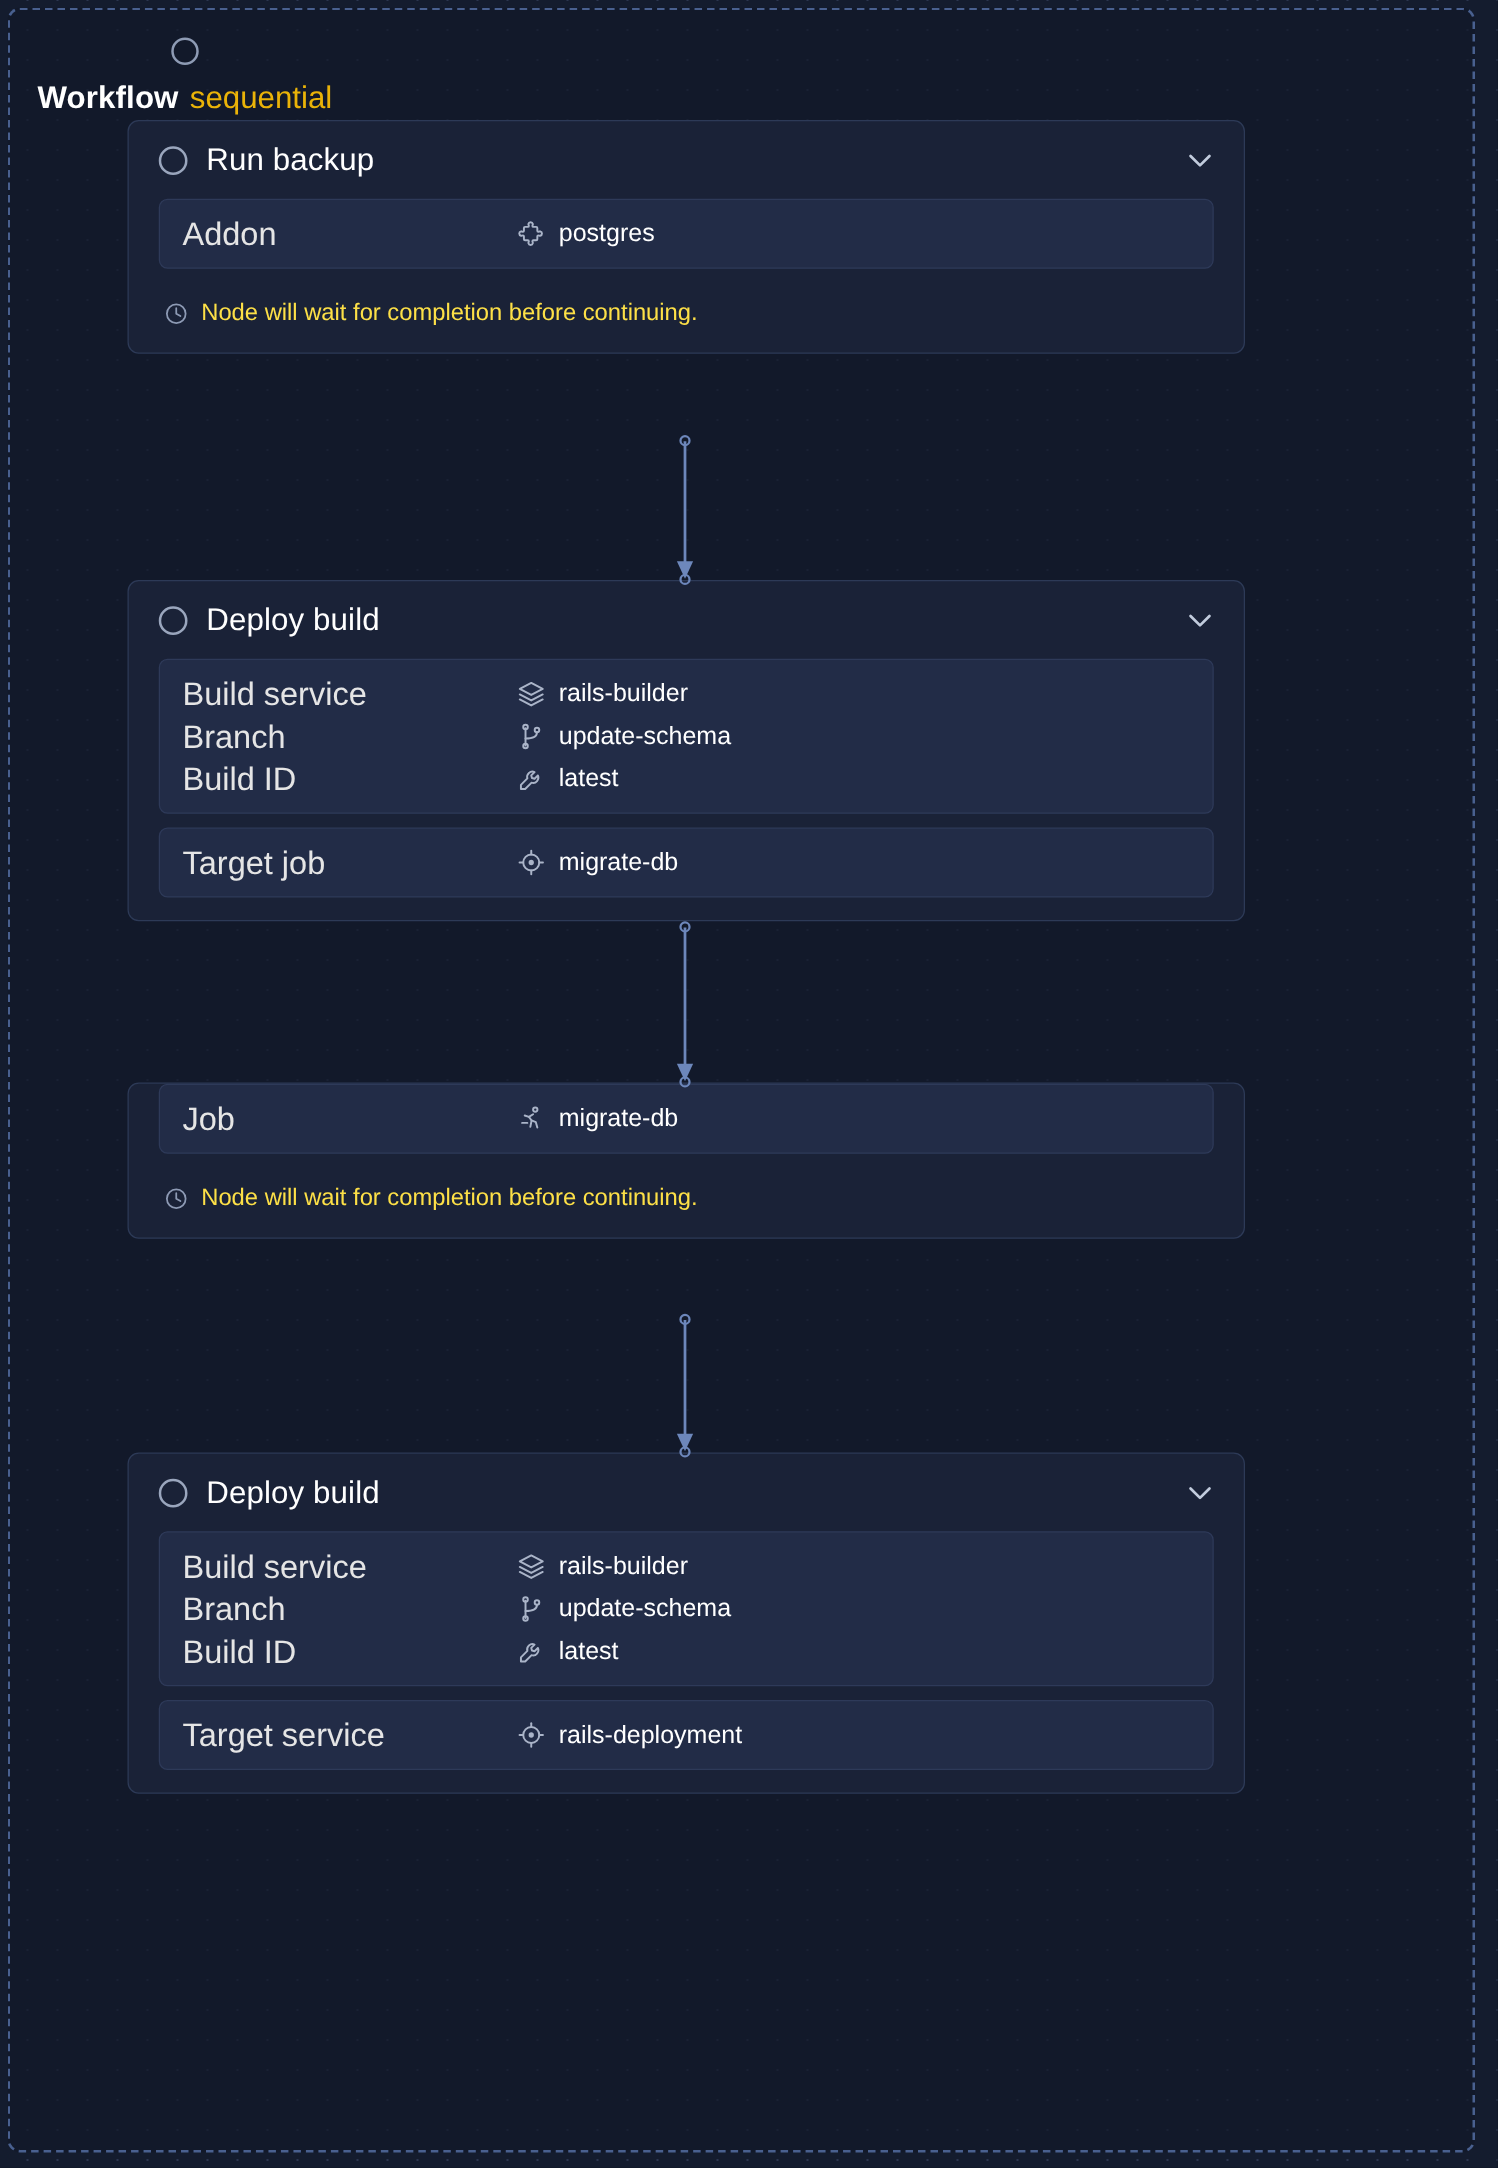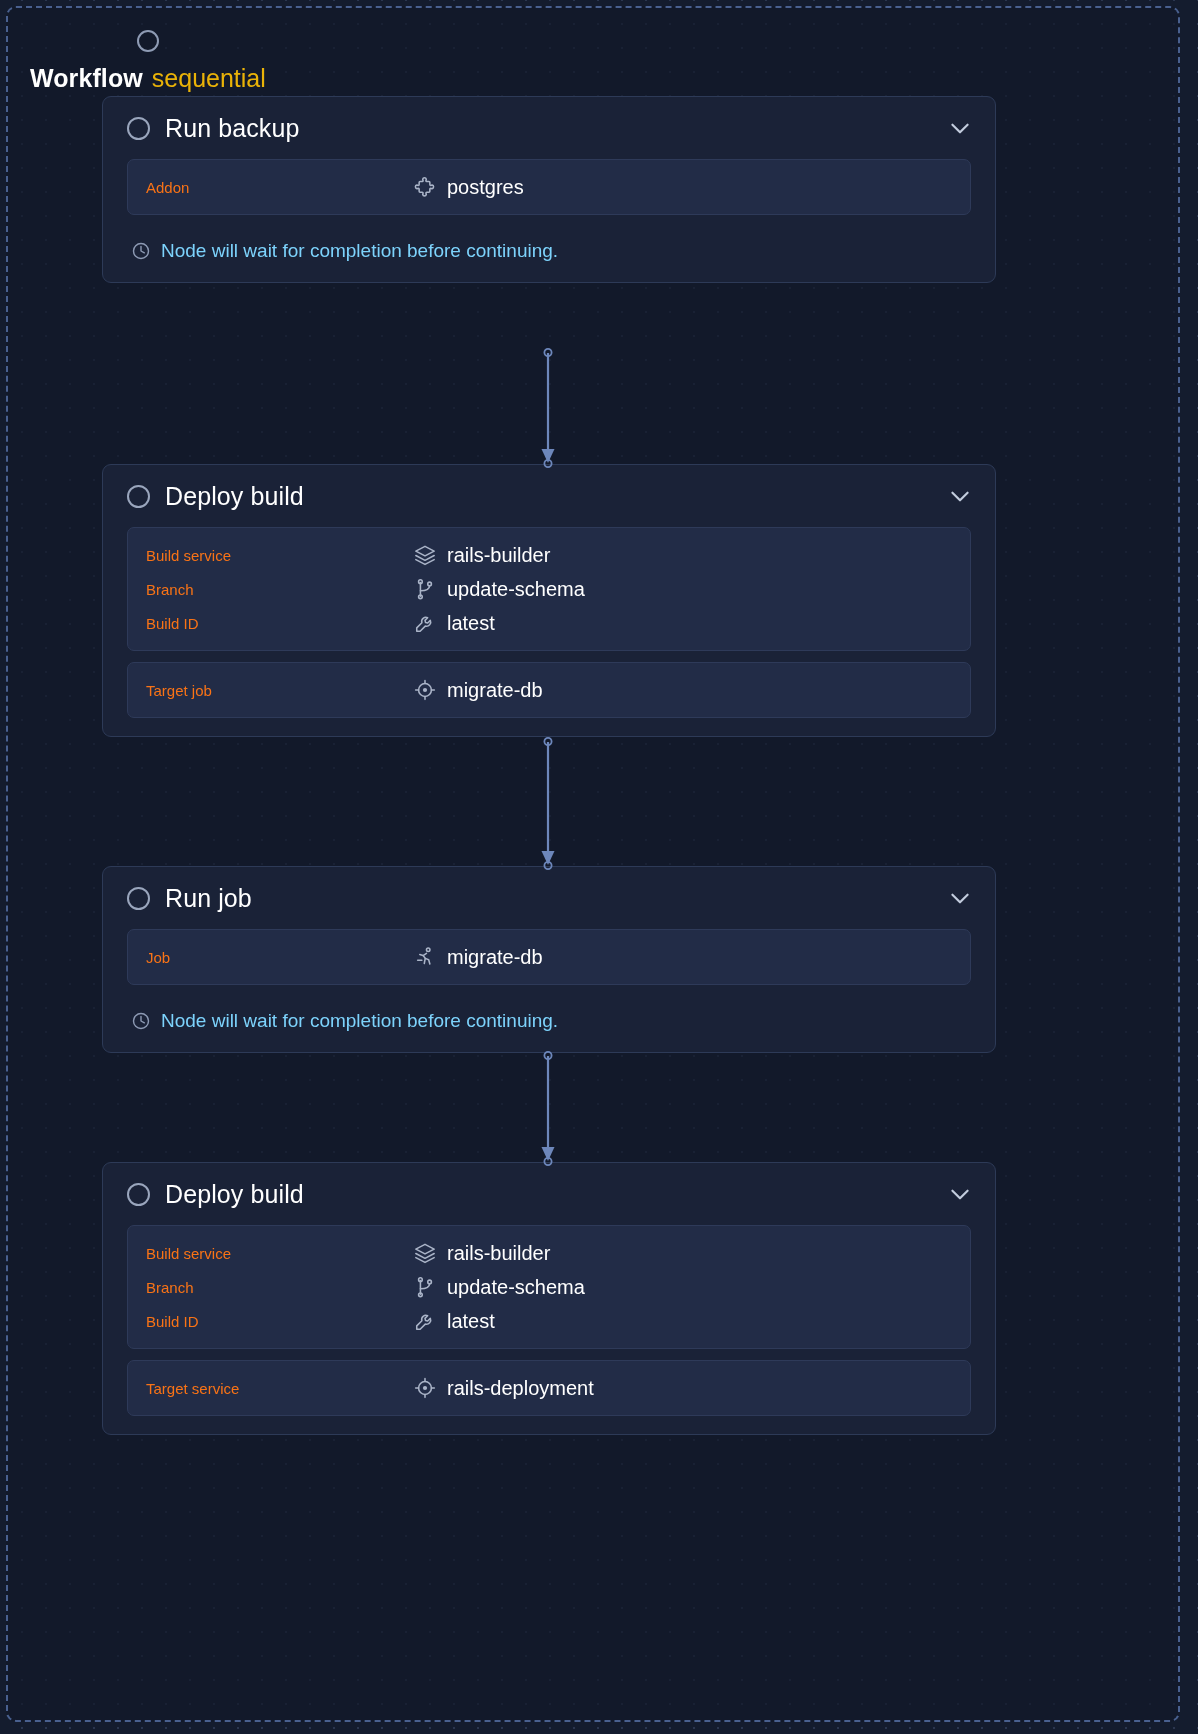--- a/index.html
+++ b/index.html
@@ -127,22 +127,22 @@
   }
   .field-panel:last-child { margin-bottom: 0; }
 
   .field-row {
     display: flex;
     align-items: center;
     height: 34px;
     padding: 0 18px;
   }
   .field-label {
-    color: #f97316;
-    font-size: 15px;
+    color: #e5e5e5;
+    font-size: 26px;
     width: 268px;
     flex: 0 0 268px;
     white-space: nowrap;
   }
   .field-value {
     display: flex;
     align-items: center;
     gap: 11px;
     color: #ffffff;
     font-size: 20px;
@@ -156,21 +156,21 @@
     display: block;
     color: #aab4c8;
   }
   .field-icon svg { display: block; }
 
   
   .node-note {
     display: flex;
     align-items: center;
     gap: 10px;
-    color: #7dd3fc;
+    color: #fde047;
     font-size: 19px;
     padding: 14px 4px 2px 4px;
   }
   .note-icon {
     width: 20px;
     height: 20px;
     flex: 0 0 20px;
     display: block;
     color: #8d9ab4;
   }
@@ -304,30 +304,20 @@
                     <line x1="19" y1="12" x2="22.2" y2="12"></line>
                   </svg>
                 </span>
                 <span>migrate-db</span>
               </span>
             </div>
           </div>
         </div>
       </div>
       <div class="node" style="top: 858px;">
-        <div class="node-header">
-          <span class="ring node-ring"></span>
-          <span class="node-title">Run job</span>
-          <span class="spacer"></span>
-          <span class="chevron">
-            <svg viewBox="0 0 24 24" width="26" height="26" fill="none" stroke="#c2ccdd" stroke-width="2" stroke-linecap="round" stroke-linejoin="round">
-              <polyline points="5,9 12,16 19,9"></polyline>
-            </svg>
-          </span>
-        </div>
         <div class="node-body">
           <div class="field-panel">
             <div class="field-row">
               <span class="field-label">Job</span>
               <span class="field-value">
                 <span class="field-icon">
                   <svg viewBox="0 0 24 24" width="22" height="22" fill="none" stroke="currentColor" stroke-width="1.7" stroke-linecap="round" stroke-linejoin="round">
                     <circle cx="15.5" cy="4" r="1.9"></circle>
                     <path d="M13.6 8.1 10 10.4l2.3 3.1-1.1 5.6"></path>
                     <path d="M12.3 13.5 16 15l1.3 4.6"></path>

